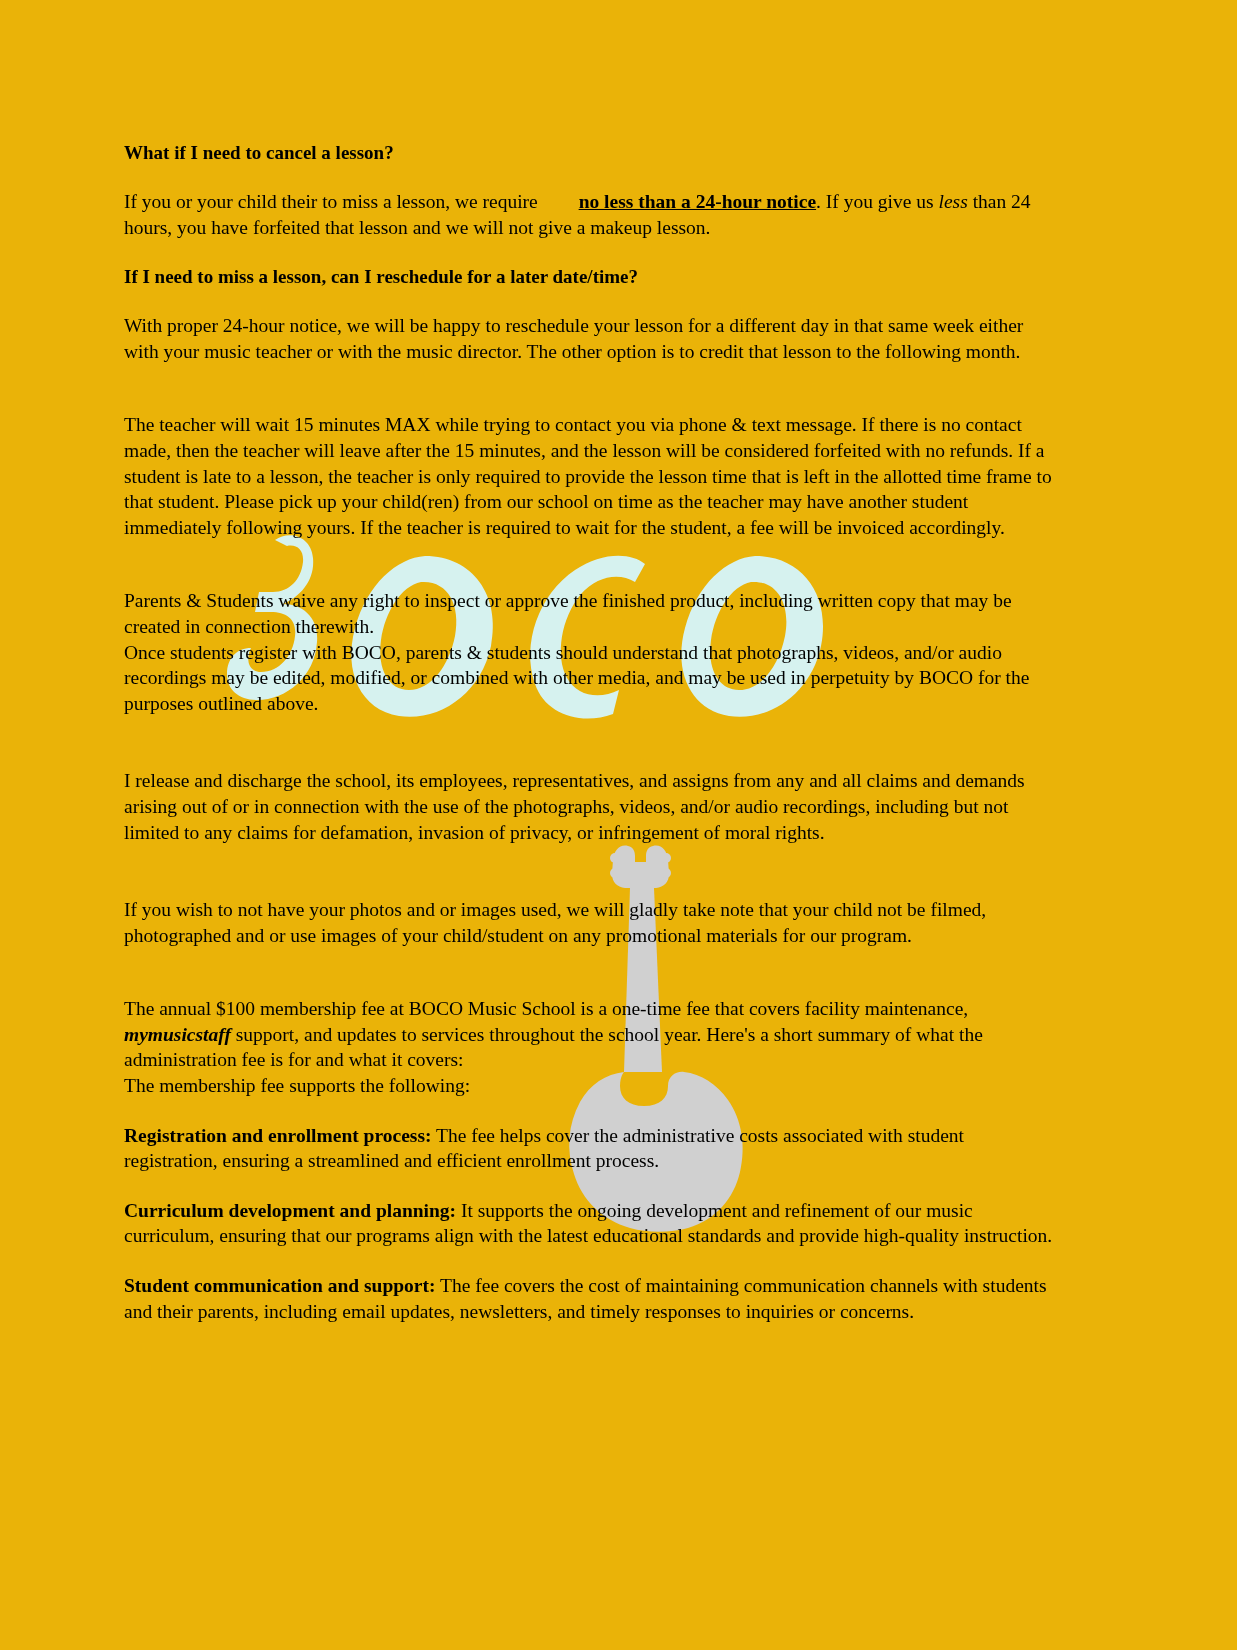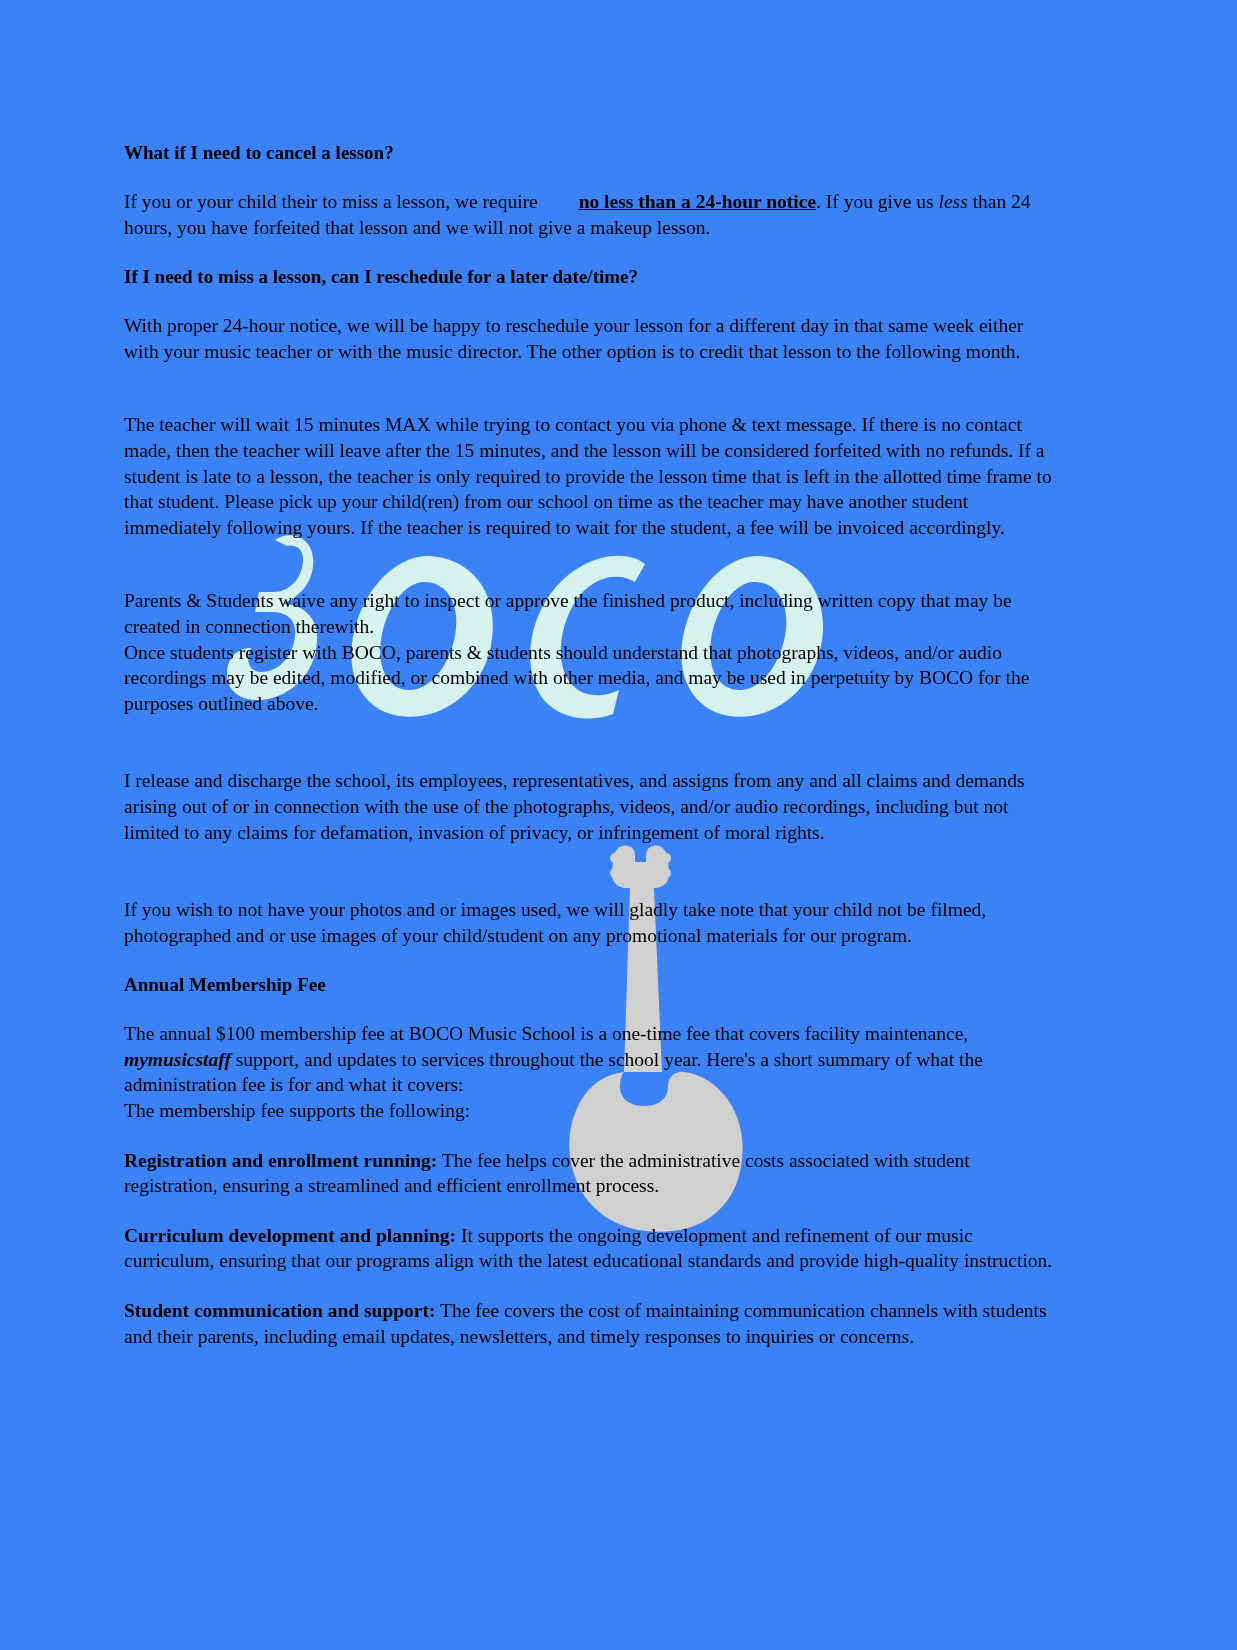--- a/index.html
+++ b/index.html
@@ -12,21 +12,21 @@
     height: 1650px;
     font-family: "Liberation Serif", "DejaVu Serif", serif;
     color: #000000;
     overflow: hidden;
   }
 
   #page {
     position: relative;
     width: 1237px;
     height: 1650px;
-    background: #3b82f6;
+    background: #eab308;
     overflow: hidden;
   }
 
   
   #watermark-layer {
     position: absolute;
     inset: 0;
     z-index: 0;
     pointer-events: none;
   }
@@ -149,27 +149,26 @@
 
     <div class="gap-after-heading"></div>
     <p>Parents &amp; Students waive any right to inspect or approve the finished product, including written copy that may be created in connection therewith.</p>
     <p>Once students register with BOCO, parents &amp; students should understand that photographs, videos, and/or audio recordings may be edited, modified, or combined with other media, and may be used in perpetuity by BOCO for the purposes outlined above.</p>
     <div class="gap-big"></div>
     <p>I release and discharge the school, its employees, representatives, and assigns from any and all claims and demands arising out of or in connection with the use of the photographs, videos, and/or audio recordings, including but not limited to any claims for defamation, invasion of privacy, or infringement of moral rights.</p>
     <div class="gap-big"></div>
     <p>If you wish to not have your photos and or images used, we will gladly take note that your child not be filmed, photographed and or use images of your child/student on any promotional materials for our program.</p>
     <div class="gap-para"></div>
 
-    <p class="heading">Annual Membership Fee</p>
     <div class="gap-after-heading"></div>
     <p><span>The annual $100 membership fee at BOCO Music School is a one-time fee that covers facility maintenance, </span><span class="bi">mymusicstaff</span><span> support, and updates to services throughout the school year. Here's a short summary of what the administration fee is for and what it covers:</span></p>
     <p>The membership fee supports the following:</p>
     <div class="gap-para"></div>
 
-    <p><b>Registration and enrollment running:</b><span> The fee helps cover the administrative costs associated with student registration, ensuring a streamlined and efficient enrollment process.</span></p>
+    <p><b>Registration and enrollment process:</b><span> The fee helps cover the administrative costs associated with student registration, ensuring a streamlined and efficient enrollment process.</span></p>
     <div class="gap-para"></div>
 
     <p><b>Curriculum development and planning:</b><span> It supports the ongoing development and refinement of our music curriculum, ensuring that our programs align with the latest educational standards and provide high-quality instruction.</span></p>
     <div class="gap-para"></div>
 
     <p><b>Student communication and support:</b><span> The fee covers the cost of maintaining communication channels with students and their parents, including email updates, newsletters, and timely responses to inquiries or concerns.</span></p>
 
   </div>
 </div>
 

